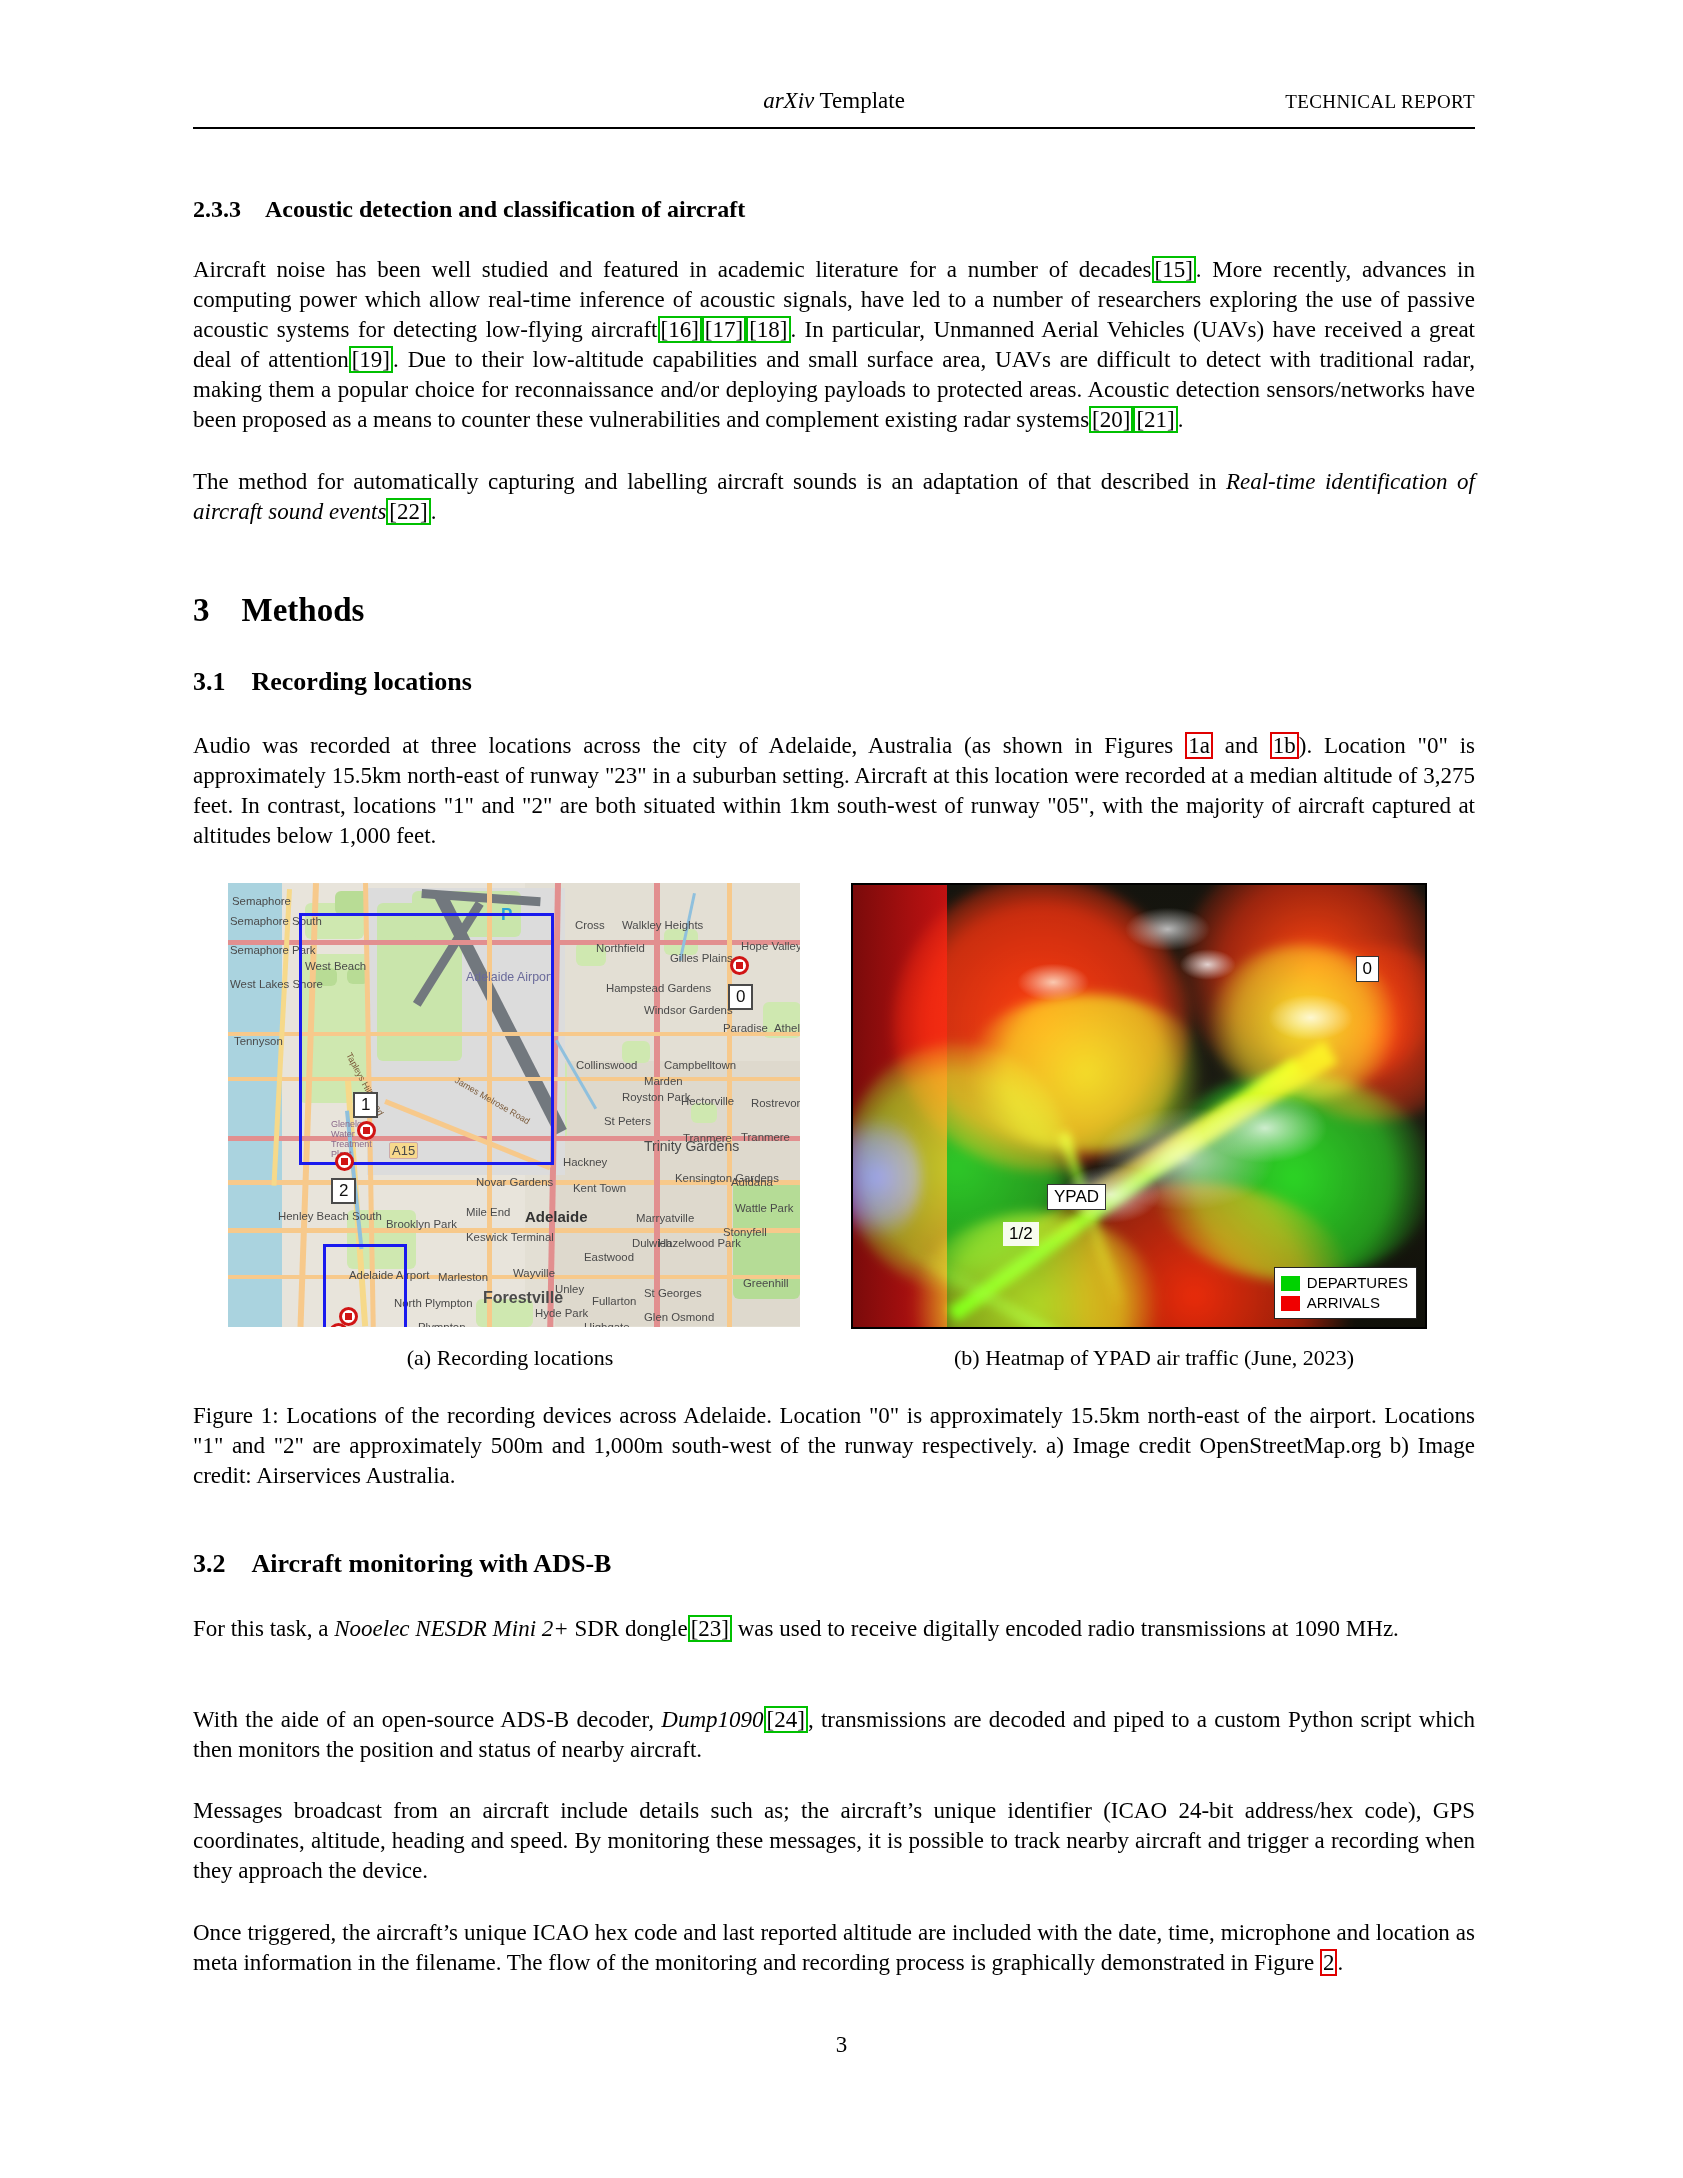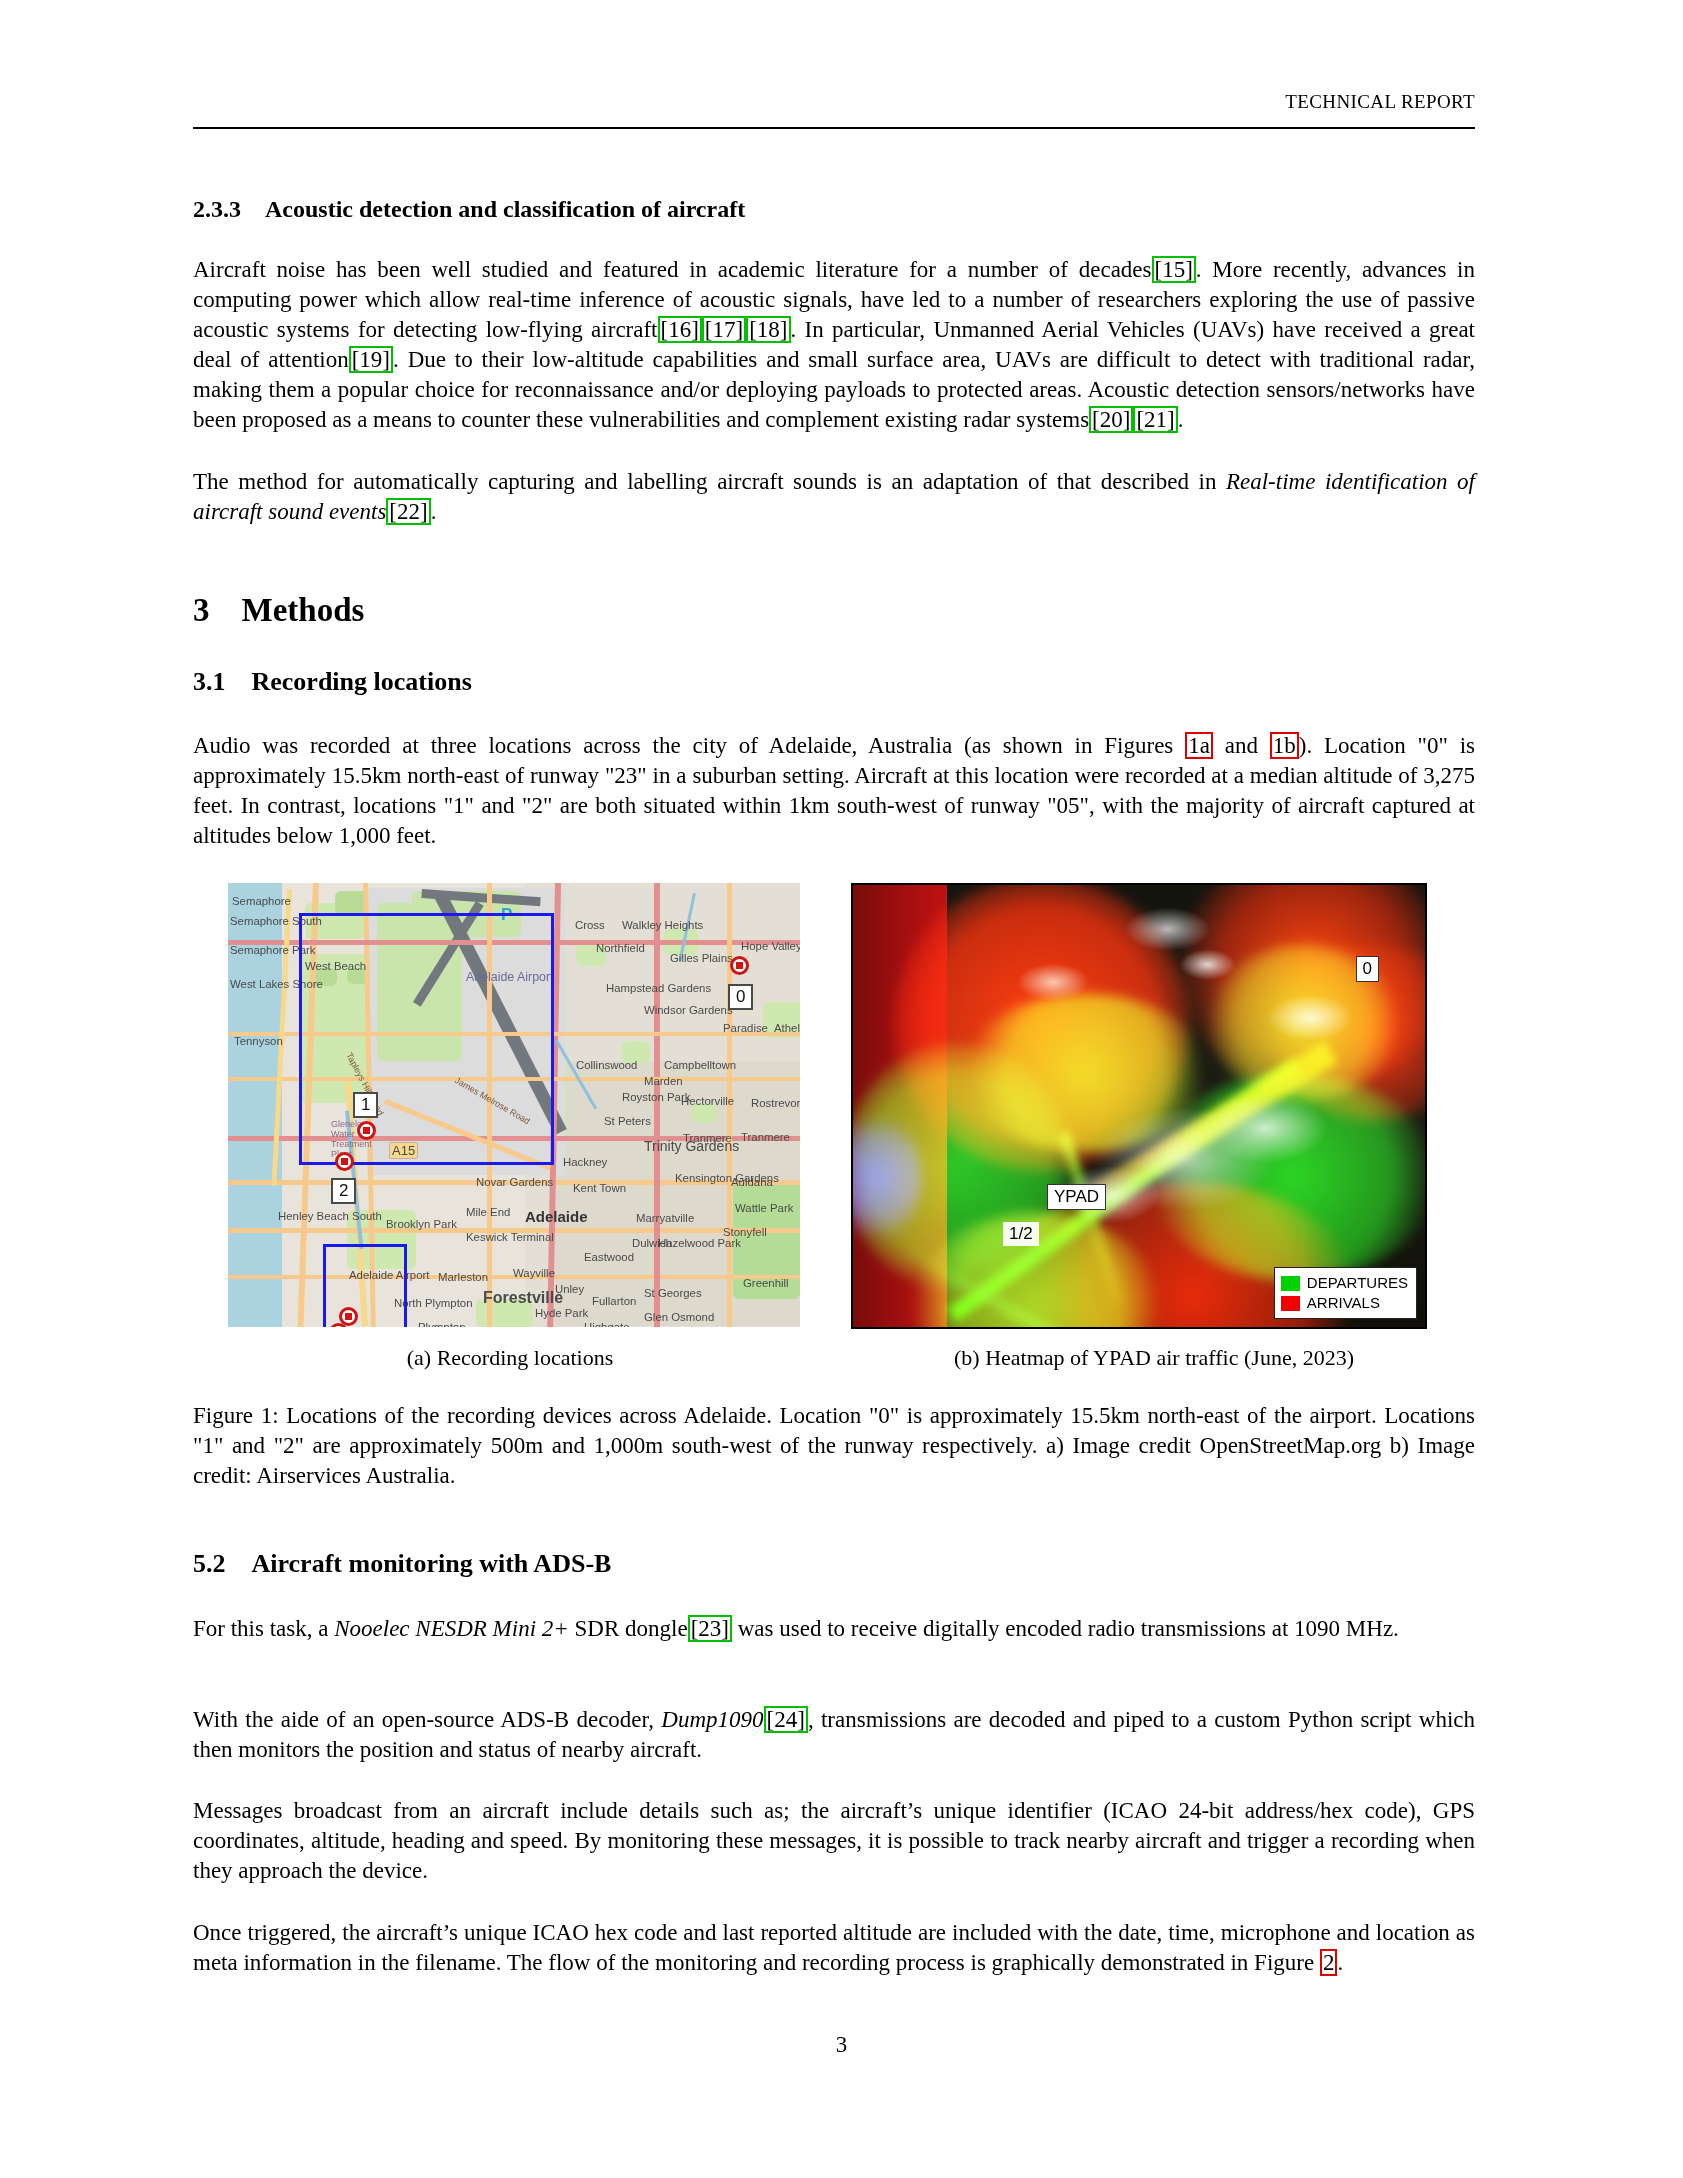--- a/index.html
+++ b/index.html
@@ -310,20 +310,21 @@
     text-align: center;
     font-size: 23px;
   }
 </style>
 </head>
 <body>
 
 <div class="page">
 
   <div class="runhead">
+    <div class="runhead-center"><i>arXiv</i><span> Template</span></div>
     <div class="runhead-right">TECHNICAL REPORT</div>
   </div>
   <div class="hrule"></div>
 
   <div class="content">
 
     <h3 class="subsub" style="position:absolute; top:194px; left:0; width:100%;">
       <span>2.3.3</span><span class="numgap" style="width:24px;"></span><span>Acoustic detection and classification of aircraft</span>
     </h3>
 
@@ -335,21 +336,21 @@
       <span>3</span><span class="numgap" style="width:32px;"></span><span>Methods</span>
     </h1>
 
     <h2 class="sub" style="position:absolute; top:666px; left:0; width:100%;">
       <span>3.1</span><span class="numgap" style="width:26px;"></span><span>Recording locations</span>
     </h2>
 
     <p class="body" style="position:absolute; top:731px; left:0; width:100%;"><span>Audio was recorded at three locations across the city of Adelaide, Australia (as shown in Figures </span><span class="figref">1a</span><span> and </span><span class="figref">1b</span><span>). Location "0" is approximately 15.5km north-east of runway "23" in a suburban setting. Aircraft at this location were recorded at a median altitude of 3,275 feet. In contrast, locations "1" and "2" are both situated within 1km south-west of runway "05", with the majority of aircraft captured at altitudes below 1,000 feet.</span></p>
 
     <h2 class="sub" style="position:absolute; top:1548px; left:0; width:100%;">
-      <span>5.2</span><span class="numgap" style="width:26px;"></span><span>Aircraft monitoring with ADS-B</span>
+      <span>3.2</span><span class="numgap" style="width:26px;"></span><span>Aircraft monitoring with ADS-B</span>
     </h2>
 
     <p class="body" style="position:absolute; top:1614px; left:0; width:100%;"><span>For this task, a </span><span class="it">Nooelec NESDR Mini 2+</span><span> SDR dongle</span><span class="cite">[23]</span><span> was used to receive digitally encoded radio transmissions at 1090 MHz.</span></p>
 
     <p class="body" style="position:absolute; top:1705px; left:0; width:100%;"><span>With the aide of an open-source ADS-B decoder, </span><span class="it">Dump1090</span><span class="cite">[24]</span><span>, transmissions are decoded and piped to a custom Python script which then monitors the position and status of nearby aircraft.</span></p>
 
     <p class="body" style="position:absolute; top:1796px; left:0; width:100%;">Messages broadcast from an aircraft include details such as; the aircraft’s unique identifier (ICAO 24-bit address/hex code), GPS coordinates, altitude, heading and speed. By monitoring these messages, it is possible to track nearby aircraft and trigger a recording when they approach the device.</p>
 
     <p class="body" style="position:absolute; top:1918px; left:0; width:100%;"><span>Once triggered, the aircraft’s unique ICAO hex code and last reported altitude are included with the date, time, microphone and location as meta information in the filename. The flow of the monitoring and recording process is graphically demonstrated in Figure </span><span class="figref">2</span><span>.</span></p>
 

